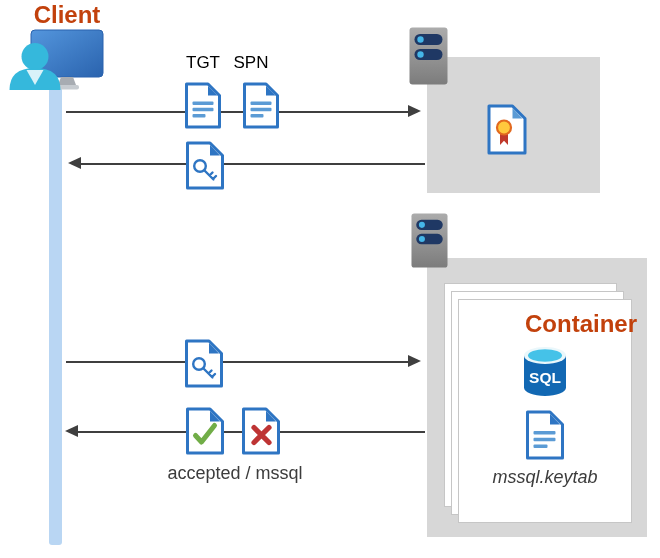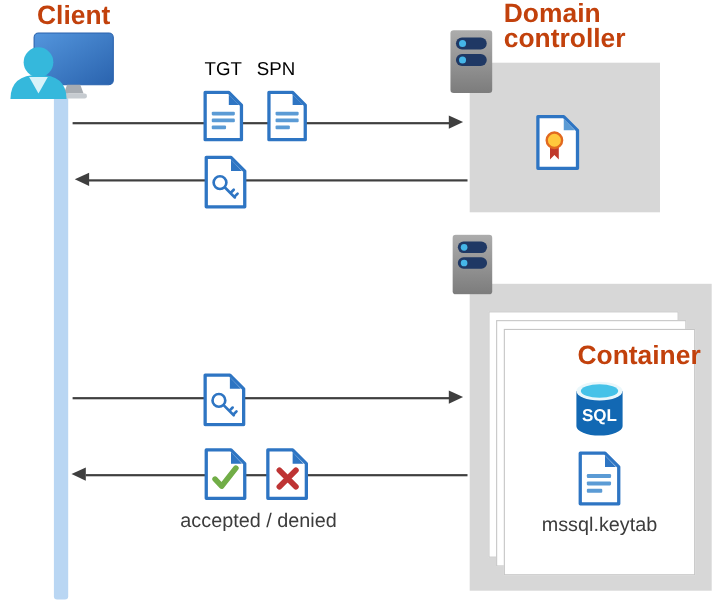--- a/index.html
+++ b/index.html
@@ -109,39 +109,38 @@
     <path d="M25 4 V14.5 H35 Z" fill="#2E75C3"></path>
     <path d="M10.5 28.5 L16.5 35 L29.5 18.5" fill="none" stroke="#71AD47" stroke-width="5" stroke-linecap="round" stroke-linejoin="round"></path>
   </svg>
 
   <svg class="abs" style="left:241px;top:407px;" width="40" height="48" viewBox="0 0 40 48">
     <path d="M2.5 2 H25 L37.5 14.5 V46 H2.5 Z" fill="#FFFFFF" stroke="#2E75C3" stroke-width="3" stroke-linejoin="round"></path>
     <path d="M25 4 V14.5 H35 Z" fill="#2E75C3"></path>
     <path d="M13 20.5 L28 35.5 M28 20.5 L13 35.5" fill="none" stroke="#BE3434" stroke-width="5.2" stroke-linecap="round"></path>
   </svg>
 
-  <div class="abs mid-label center" style="left:135px;top:463px;width:200px;">accepted / denied</div>
+  <div class="abs mid-label center" style="left:135px;top:463px;width:200px;">accepted / mssql</div>
 
   <div class="abs gray-box" style="left:427px;top:57px;width:173px;height:136px;"></div>
 
   <svg class="abs" style="left:409px;top:27px;" width="39" height="58" viewBox="0 0 39 58">
     <defs>
       <linearGradient id="srvg1" x1="0" y1="0" x2="0" y2="1">
         <stop offset="0" stop-color="#ACACAC"></stop>
           <stop offset="1" stop-color="#7C7C7C"></stop>
       </linearGradient>
     </defs>
     <rect x="0.5" y="0.5" width="38" height="57" rx="3" fill="url(#srvg1)"></rect>
     <rect x="5.5" y="7" width="28" height="11" rx="5.5" fill="#1F3864"></rect>
     <circle cx="11.5" cy="12.5" r="3.2" fill="#45B6E8"></circle>
     <rect x="5.5" y="22" width="28" height="11" rx="5.5" fill="#1F3864"></rect>
     <circle cx="11.5" cy="27.5" r="3.2" fill="#45B6E8"></circle>
   </svg>
 
-  <div class="abs heading" style="left:458px;top:1px;width:112px;">Domain controller</div>
 
   <svg class="abs" style="left:486px;top:104px;" width="42" height="51" viewBox="0 0 42 51">
     <path d="M3 2 H26.5 L39 14.5 V49 H3 Z" fill="#FFFFFF" stroke="#2E75C3" stroke-width="3" stroke-linejoin="round"></path>
     <path d="M26.5 4 V14.5 H36.5 Z" fill="#5B9BD5"></path>
     <g>
       <path d="M14 29 L14 41 L18 36.8 L22 41 L22 29 Z" fill="#C0392B"></path>
       <circle cx="18" cy="23.5" r="7" fill="#FFC83D" stroke="#E2691F" stroke-width="2.2"></circle>
     </g>
   </svg>
 
@@ -178,15 +177,15 @@
   <svg class="abs" style="left:525px;top:410px;" width="40" height="50" viewBox="0 0 40 50">
     <path d="M2.5 2 H25 L37.5 14.5 V48 H2.5 Z" fill="#FFFFFF" stroke="#2E75C3" stroke-width="3" stroke-linejoin="round"></path>
     <path d="M25 4 V14.5 H35 Z" fill="#2E75C3"></path>
     <g fill="#5B9BD5">
       <rect x="8.5" y="21" width="22" height="3.6" rx="1"></rect>
       <rect x="8.5" y="27.7" width="22" height="3.6" rx="1"></rect>
       <rect x="8.5" y="34.4" width="14" height="3.6" rx="1"></rect>
     </g>
   </svg>
 
-  <div class="abs mid-label center" style="left:458px;top:467px;width:174px;">mssql.keytab</div>
+  <div class="abs mid-label center" style="left:458px;top:467px;width:174px;font-style:italic;">mssql.keytab</div>
 
 </div>
 
 </body></html>

